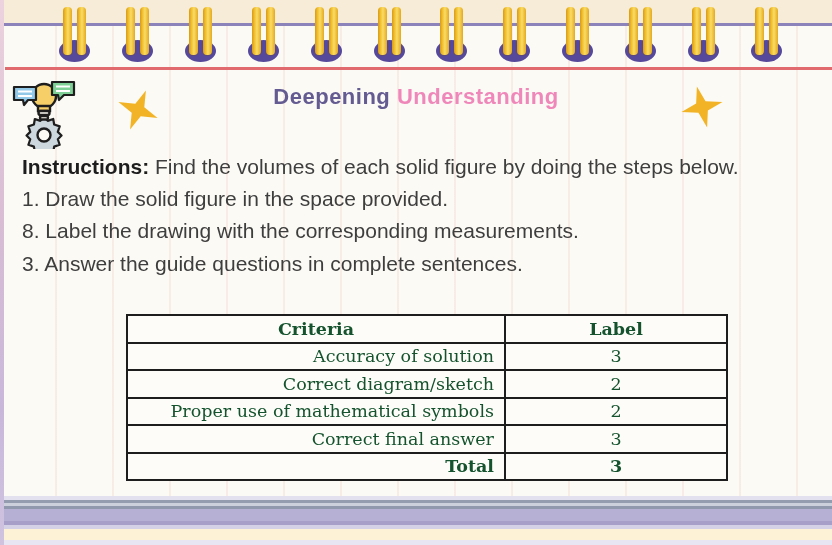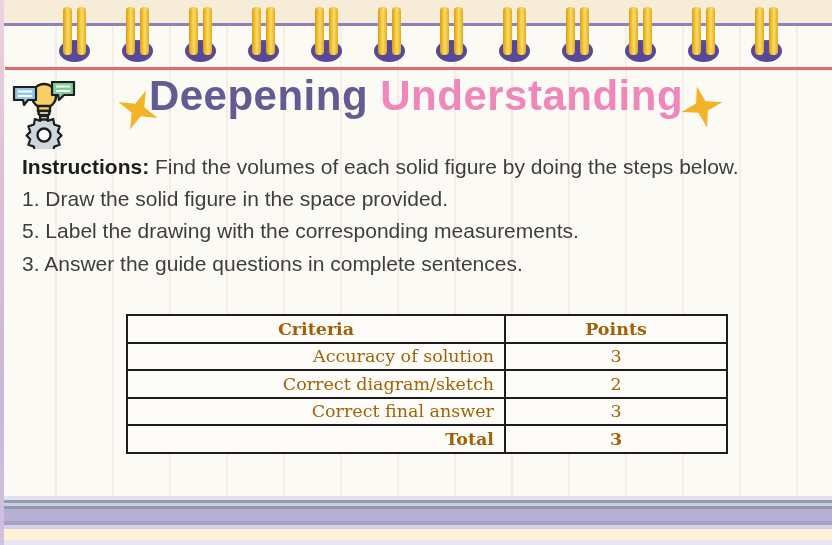--- a/index.html
+++ b/index.html
@@ -49,38 +49,38 @@
     box-shadow:0 1px 0 rgba(120,80,0,.25);
   }
   .spiral .b1{left:5px;}
   .spiral .b2{left:19px;}
   
   .header-icon{position:absolute;left:10px;top:79px;width:68px;height:70px;z-index:4;}
   .star{position:absolute;width:44px;height:44px;z-index:4;}
   .star-left{left:116px;top:88px;transform:rotate(22deg);}
   .star-right{left:680px;top:85px;transform:rotate(-14deg);}
   .title{
-    position:absolute;left:0;right:0;top:72px;text-align:center;
-    font-size:42px;font-weight:600;letter-spacing:.5px;z-index:4;
+    position:absolute;left:0;right:0;top:84px;text-align:center;
+    font-size:22px;font-weight:600;letter-spacing:.5px;z-index:4;
     font-family:"Liberation Sans",sans-serif;
   }
   .title .t1{color:#645b92;}
   .title .t2{color:#ef87ba;}
   
   .instructions{
     position:absolute;left:22px;top:151px;width:800px;z-index:4;
     font-size:21px;line-height:32.2px;color:#3e3e3e;
   }
   .instructions .label{font-weight:700;color:#1d1d1d;}
   
   table.rubric{
     position:absolute;left:126px;top:314px;width:602px;z-index:4;
     border-collapse:collapse;
     font-family:"DejaVu Serif","Liberation Serif",serif;
-    font-size:17.5px;color:#a16207;
+    font-size:17.5px;color:#14532d;
     background:#fdfcf8;
   }
   table.rubric td,table.rubric th{
     border:2px solid #1d1d1d;padding:1px 10px;height:23.5px;
   }
   table.rubric th{font-weight:700;text-align:center;}
   td.crit{text-align:right;}
   td.pts{text-align:center;width:200px;}
   tr.total-row td{font-weight:700;margin-left:28px;}
   
@@ -214,36 +214,40 @@
     <span class="t1">Deepening</span>
     <span> </span>
     <span class="t2">Understanding</span>
   </div>
 
   <div class="instructions">
     <div>
       <span class="label">Instructions:</span><span> Find the volumes of each solid figure by doing the steps below.</span>
     </div>
     <div>1. Draw the solid figure in the space provided.</div>
-    <div>5. Label the drawing with the corresponding measurements.</div>
+    <div>8. Label the drawing with the corresponding measurements.</div>
     <div>3. Answer the guide questions in complete sentences.</div>
   </div>
 
   <table class="rubric">
     <tbody>
         <tr>
       <th>Criteria</th>
-      <th>Points</th>
+      <th>Label</th>
     </tr>
     <tr>
       <td class="crit">Accuracy of solution</td>
       <td class="pts">3</td>
     </tr>
     <tr>
       <td class="crit">Correct diagram/sketch</td>
+      <td class="pts">2</td>
+    </tr>
+    <tr>
+      <td class="crit">Proper use of mathematical symbols</td>
       <td class="pts">2</td>
     </tr>
     <tr>
       <td class="crit">Correct final answer</td>
       <td class="pts">3</td>
     </tr>
     <tr class="total-row">
       <td class="crit">Total</td>
       <td class="pts">3</td>
     </tr>

